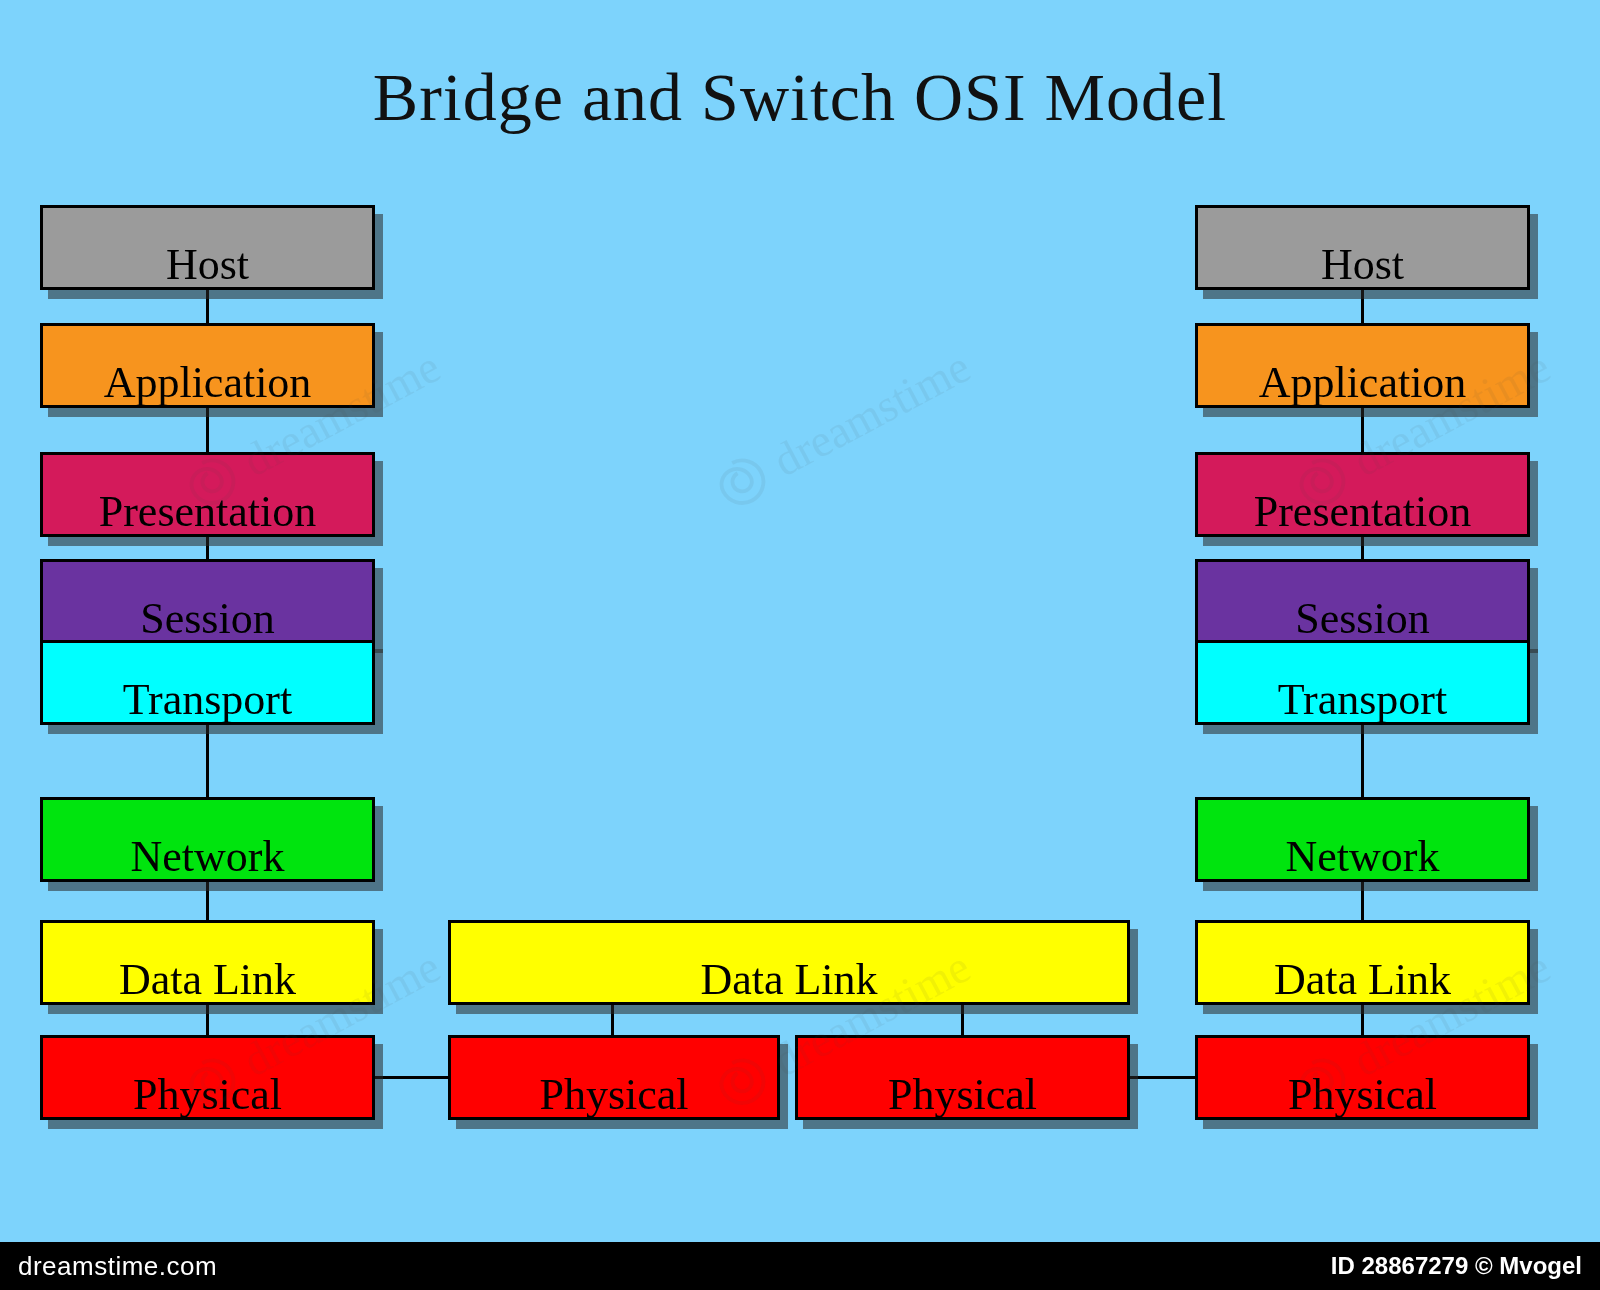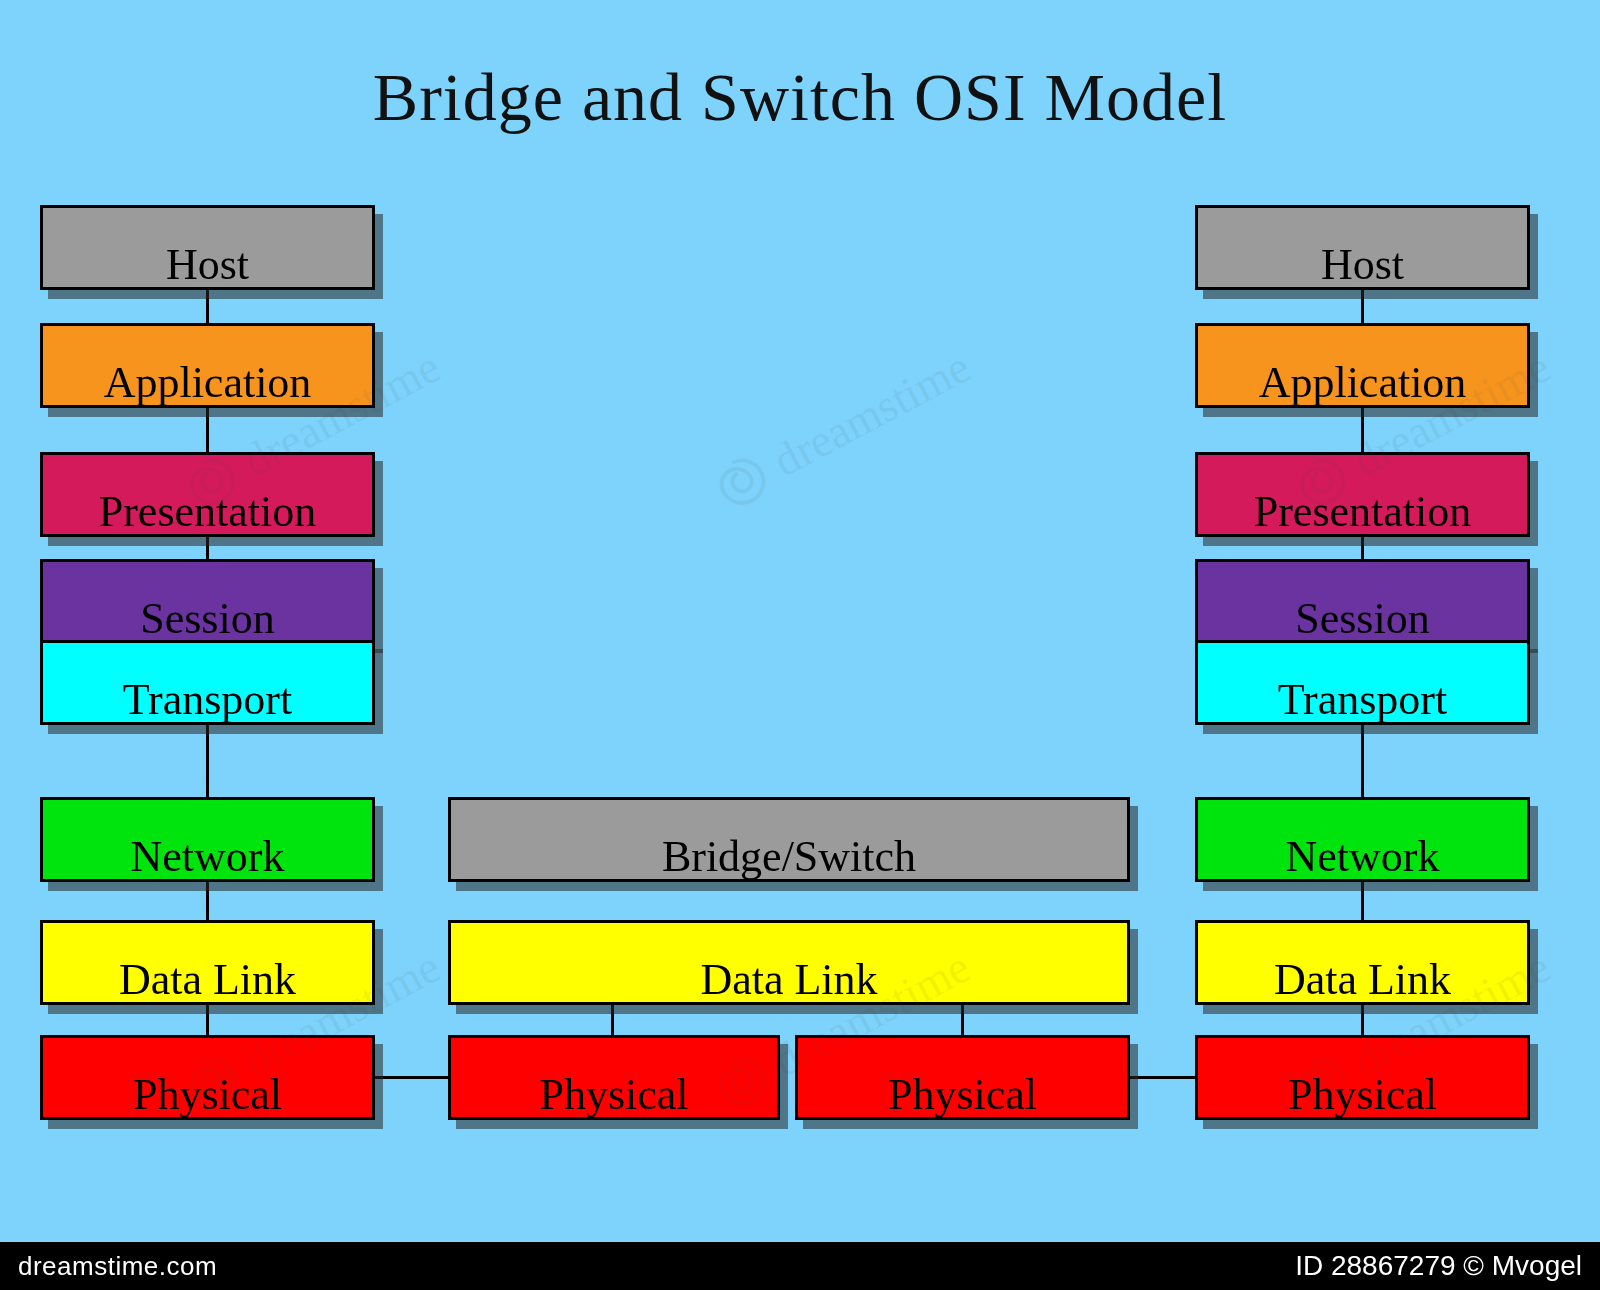--- a/index.html
+++ b/index.html
@@ -63,21 +63,21 @@
   .footer{
     position:absolute;left:0;top:1242px;width:100%;height:48px;
     background:#000;
     display:flex;align-items:center;justify-content:space-between;
     box-sizing:border-box;
     padding:8px 18px;
     z-index:5;
     font-family:"Liberation Sans","DejaVu Sans",sans-serif;
   }
   .footer .brand{color:#fff;font-size:26px;letter-spacing:0.5px;}
-  .footer .credit{color:#fff;font-size:28px;font-weight:normal;}
+  .footer .credit{color:#fff;font-size:24px;font-weight:bold;}
 </style>
 </head>
 <body>
 
 <div id="stage">
 
   <div class="title">Bridge and Switch OSI Model</div>
 
   <div class="vline vL"></div>
   <div class="vline vR"></div>
@@ -129,23 +129,20 @@
   <div class="box r5 colR" style="background-color: rgb(0, 228, 14);">
     <span class="lbl">Network</span>
   </div>
   <div class="box r6 colR" style="background-color: rgb(255, 255, 0);">
     <span class="lbl">Data Link</span>
   </div>
   <div class="box r7 colR" style="background-color: rgb(255, 0, 0);">
     <span class="lbl">Physical</span>
   </div>
 
-  <div class="box r5 mid" style="background-color: rgb(155, 155, 155);">
-    <span class="lbl">Bridge/Switch</span>
-  </div>
   <div class="box r6 mid" style="background-color: rgb(255, 255, 0);">
     <span class="lbl">Data Link</span>
   </div>
   <div class="box r7 midPL" style="background-color: rgb(255, 0, 0);">
     <span class="lbl">Physical</span>
   </div>
   <div class="box r7 midPR" style="background-color: rgb(255, 0, 0);">
     <span class="lbl">Physical</span>
   </div>
 

